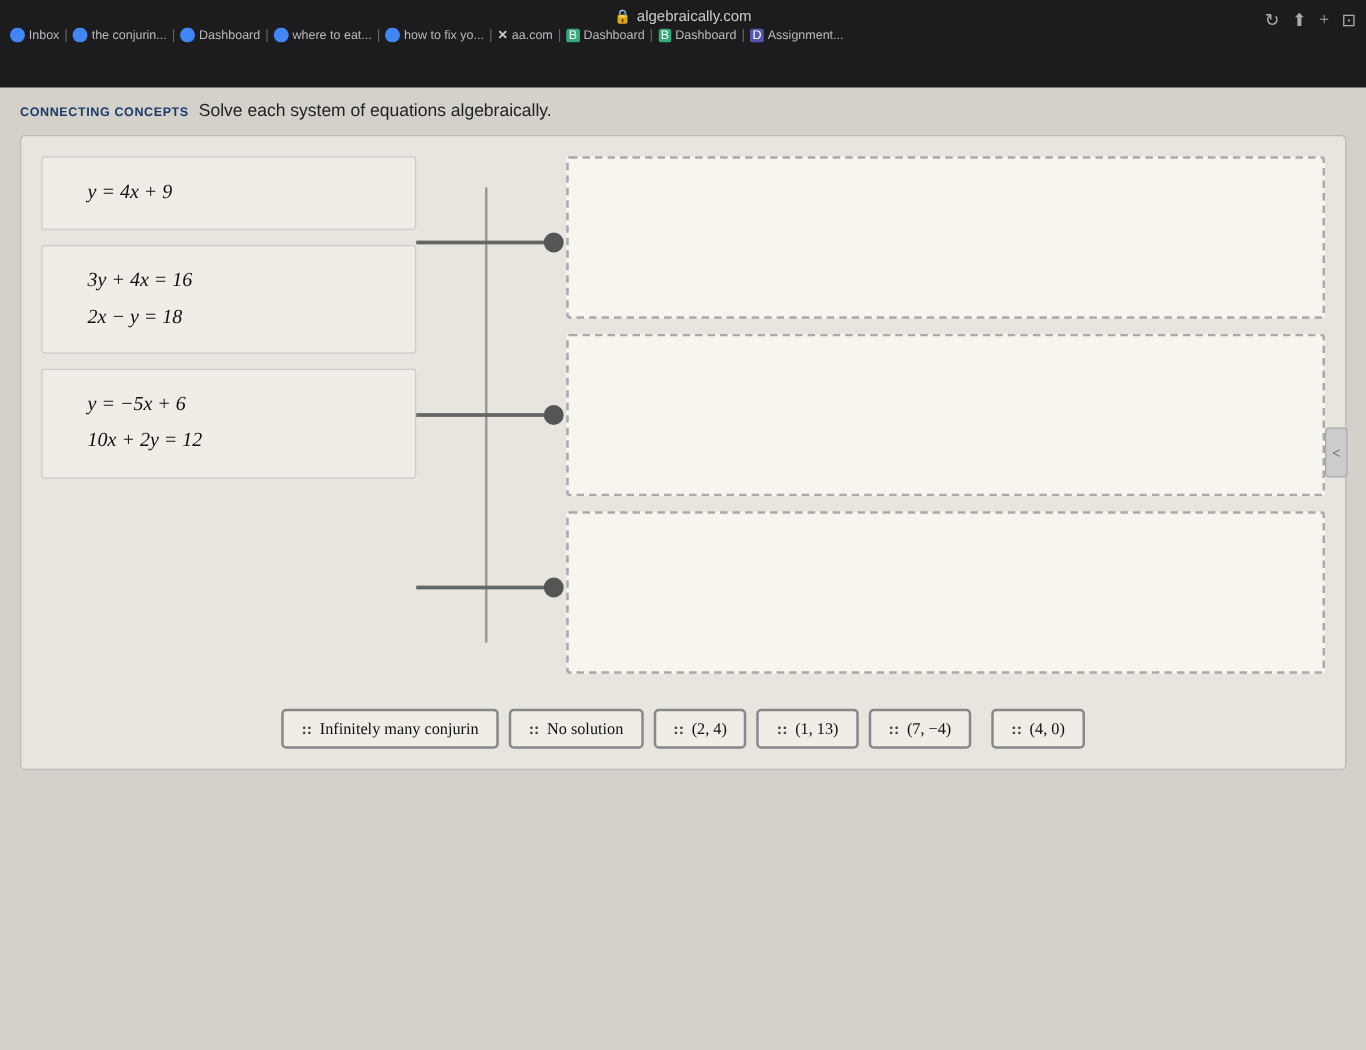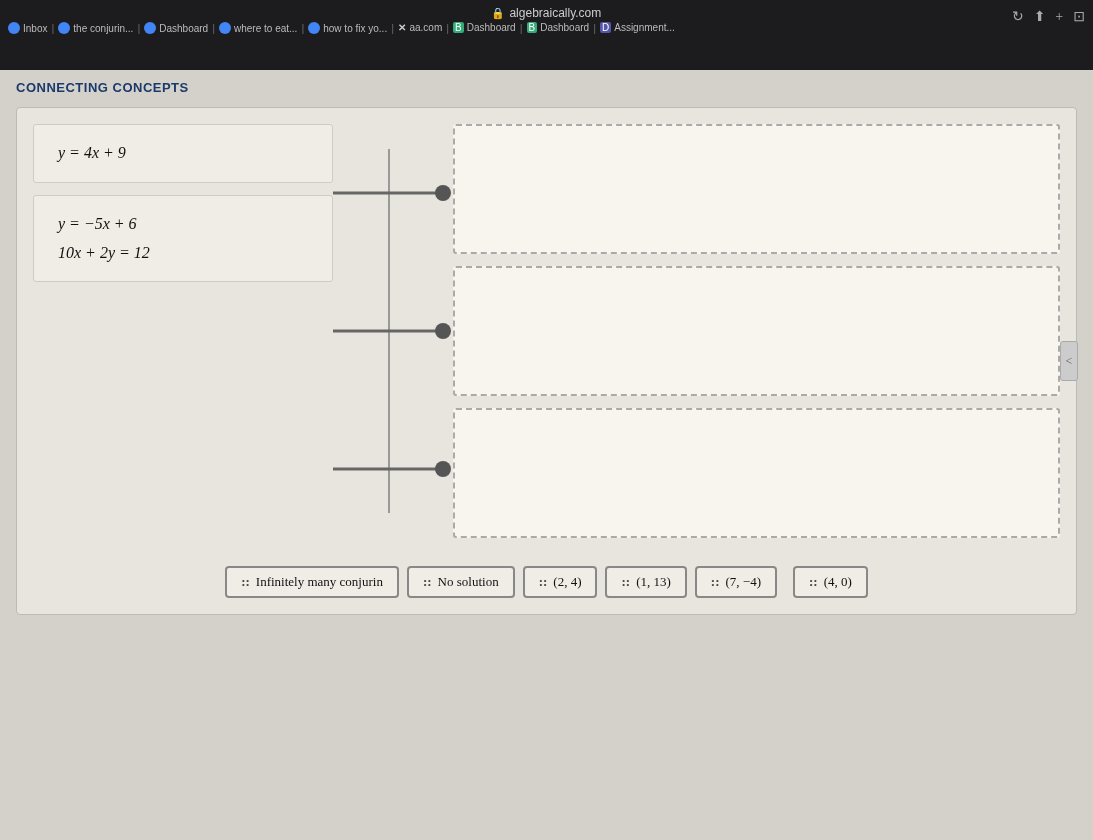--- a/index.html
+++ b/index.html
@@ -25,21 +25,21 @@
       justify-content: center;
       align-items: center;
       color: #ccc;
       font-size: 12px;
       font-family: -apple-system, sans-serif;
       padding: 2px 0;
     }
     .lock-icon { margin-right: 4px; font-size: 11px; }
     .tabs-bar {
       display: flex;
-      align-items: flex-start;
+      align-items: flex-end;
       gap: 4px;
       font-size: 11px;
       font-family: -apple-system, sans-serif;
       color: #aaa;
       overflow: hidden;
     }
     .tab-item {
       display: flex;
       align-items: center;
       gap: 3px;
@@ -67,21 +67,21 @@
     
     .page-header {
       display: flex;
       align-items: baseline;
       gap: 8px;
       margin-bottom: 12px;
     }
     .connecting-concepts {
       color: #1a3a6b;
       font-weight: bold;
-      font-size: 13px;
+      font-size: 10px;
       font-family: -apple-system, sans-serif;
       letter-spacing: 0.5px;
     }
     .header-instruction {
       color: #222;
       font-size: 14px;
       font-family: -apple-system, sans-serif;
     }
 
     
@@ -93,21 +93,21 @@
       display: flex;
       flex-direction: column;
       gap: 12px;
       position: relative;
     }
 
     .equation-box {
       background: #f0ece6;
       border: 1px solid #ccc;
       border-radius: 3px;
-      padding: 14px 24px;
+      padding: 14px 36px;
       min-width: 300px;
       max-width: 310px;
     }
     .equation-box .eq {
       font-size: 16px;
       color: #111;
       line-height: 1.8;
       font-family: 'Georgia', 'Times New Roman', serif;
       font-style: italic;
     }
@@ -303,34 +303,43 @@
     <span>⬆</span>
     <span>+</span>
     <span>⊡</span>
   </div>
 </div>
 
 <div class="main-content">
 
   <div class="page-header">
     <span class="connecting-concepts">CONNECTING CONCEPTS</span>
+    <span class="header-instruction">Solve each system of equations algebraically.</span>
   </div>
 
   <div class="exercise-container">
 
     <div class="matching-layout">
 
       <div class="problems-column">
 
         <div class="equation-box">
           <div class="eq">
             <em>y</em> = 4<em>x</em> + 9
           </div>
         </div>
 
+        <div class="equation-box">
+          <div class="eq">
+            3<em>y</em> + 4<em>x</em> = 16
+          </div>
+          <div class="eq">
+            2<em>x</em> − <em>y</em> = 18
+          </div>
+        </div>
 
         <div class="equation-box">
           <div class="eq">
             <em>y</em> = −5<em>x</em> + 6
           </div>
           <div class="eq">
             10<em>x</em> + 2<em>y</em> = 12
           </div>
         </div>
 

